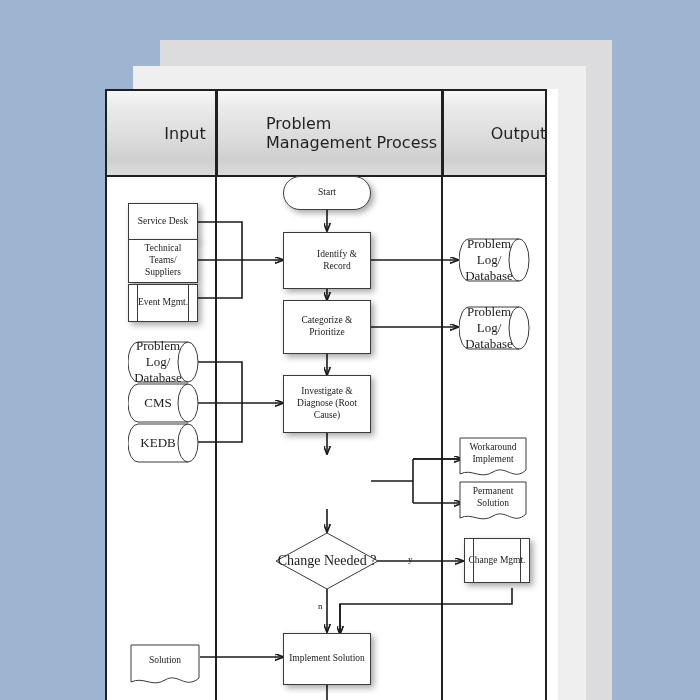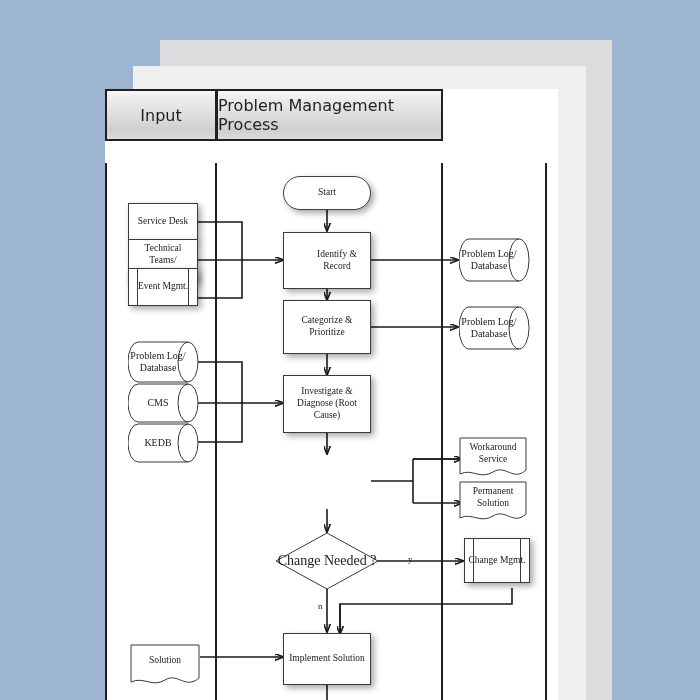--- a/index.html
+++ b/index.html
@@ -21,27 +21,28 @@
     left:133px;top:66px;width:453px;height:700px;
     background:#efefef;
   }
   .sheet-front{
     left:105px;top:89px;width:453px;height:700px;
     background:#ffffff;
   }
 
   
   .lane-head{
-    position:absolute;top:89px;height:52px;
+    position:absolute;top:89px;height:88px;
     background:linear-gradient(to bottom,#f7f7f7 0%,#ebebeb 18%,#d9d9d9 62%,#cfcfcf 82%,#dcdcdc 100%);
     border:2px solid #231f20;
     display:flex;align-items:center;justify-content:center;
     font-family:"DejaVu Sans", sans-serif;
     font-size:16px;color:#231f20;
     box-sizing:border-box;
+    padding-left:48px;
   }
   #lane-head-input{left:105px;width:112px;}
   #lane-head-process{left:216px;width:227px;}
   #lane-head-output{left:442px;width:105px;}
 
   
   .lane-divider{
     position:absolute;width:2px;background:#231f20;
     top:163px;height:537px;
   }
@@ -76,21 +77,21 @@
   .term{border-radius:999px;}
 
   
   .db{
     border:none;background:transparent;filter:none;
   }
   .db .db-txt{
     position:absolute;left:0;right:0;top:0;bottom:0;
     display:flex;align-items:center;justify-content:center;
     text-align:center;z-index:2;padding-right:12px;
-    font-size:10px;line-height:1.25;
+    font-size:13px;line-height:1.25;
   }
   .db svg{position:absolute;left:0;top:0;}
 
   
   .doc{border:none;background:transparent;filter:none;}
   .doc .doc-txt{
     position:absolute;left:0;right:0;top:0;bottom:12px;
     display:flex;align-items:center;justify-content:center;
     text-align:center;z-index:2;font-size:9.5px;line-height:1.25;
   }
@@ -121,20 +122,23 @@
 
   <div class="sheet sheet-back"></div>
   <div class="sheet sheet-mid"></div>
   <div class="sheet sheet-front"></div>
 
   <div class="lane-head" id="lane-head-input">
     <span>Input</span>
   </div>
   <div class="lane-head" id="lane-head-process">
     <span>Problem Management Process</span>
+  </div>
+  <div class="lane-head" id="lane-head-output">
+    <span>Output</span>
   </div>
 
   <div class="lane-divider" id="lane-divider-1"></div>
   <div class="lane-divider" id="lane-divider-2"></div>
   <div id="lane-edge-left"></div>
   <div id="lane-edge-right"></div>
 
   <svg id="wires">
     <defs>
       <marker id="ah" markerWidth="9" markerHeight="7" refX="8.5" refY="3.5" orient="auto" markerUnits="userSpaceOnUse">
@@ -182,21 +186,21 @@
   <div class="edge-label" style="left:318px;top:601px;">n</div>
 
   <div class="node proc" style="left:128px;top:203px;width:70px;height:38px;">
     <span>Service Desk</span>
   </div>
 
   <div class="node proc" style="left:128px;top:239px;width:70px;height:44px;">
     <span>Technical Teams/ Suppliers</span>
   </div>
 
-  <div class="node proc predef" style="left:128px;top:268px;width:70px;height:38px;">
+  <div class="node proc predef" style="left:128px;top:284px;width:70px;height:38px;">
     <span>Event Mgmt.</span>
   </div>
 
   <div class="node db" style="left:128px;top:340px;width:72px;height:44px;">
     <svg width="72" height="44" viewBox="0 0 72 44">
       <path d="M10,2 H60 A10,20 0 0 1 60,42 H10 A10,20 0 0 1 10,2 Z" fill="#fff" stroke="#3a3a3a" stroke-width="1"></path>
       <path d="M60,2 A10,20 0 0 0 60,42" fill="none" stroke="#3a3a3a" stroke-width="1"></path>
     </svg>
     <div class="db-txt">Problem Log/ Database</div>
   </div>
@@ -265,21 +269,21 @@
       <path d="M10,2 H60 A10,21 0 0 1 60,44 H10 A10,21 0 0 1 10,2 Z" fill="#fff" stroke="#3a3a3a" stroke-width="1"></path>
       <path d="M60,2 A10,21 0 0 0 60,44" fill="none" stroke="#3a3a3a" stroke-width="1"></path>
     </svg>
     <div class="db-txt">Problem Log/ Database</div>
   </div>
 
   <div class="node doc" style="left:459px;top:437px;width:68px;height:46px;">
     <svg width="68" height="46" viewBox="0 0 68 46">
       <path d="M1,1 H67 V33 C54,45 47,27 34,35 C21,43 13,31 1,37 Z" fill="#fff" stroke="#3a3a3a" stroke-width="1"></path>
     </svg>
-    <div class="doc-txt">Workaround Service</div>
+    <div class="doc-txt">Workaround Implement</div>
   </div>
 
   <div class="node doc" style="left:459px;top:481px;width:68px;height:46px;">
     <svg width="68" height="46" viewBox="0 0 68 46">
       <path d="M1,1 H67 V33 C54,45 47,27 34,35 C21,43 13,31 1,37 Z" fill="#fff" stroke="#3a3a3a" stroke-width="1"></path>
     </svg>
     <div class="doc-txt">Permanent Solution</div>
   </div>
 
   <div class="node proc predef" style="left:464px;top:538px;width:66px;height:45px;">

